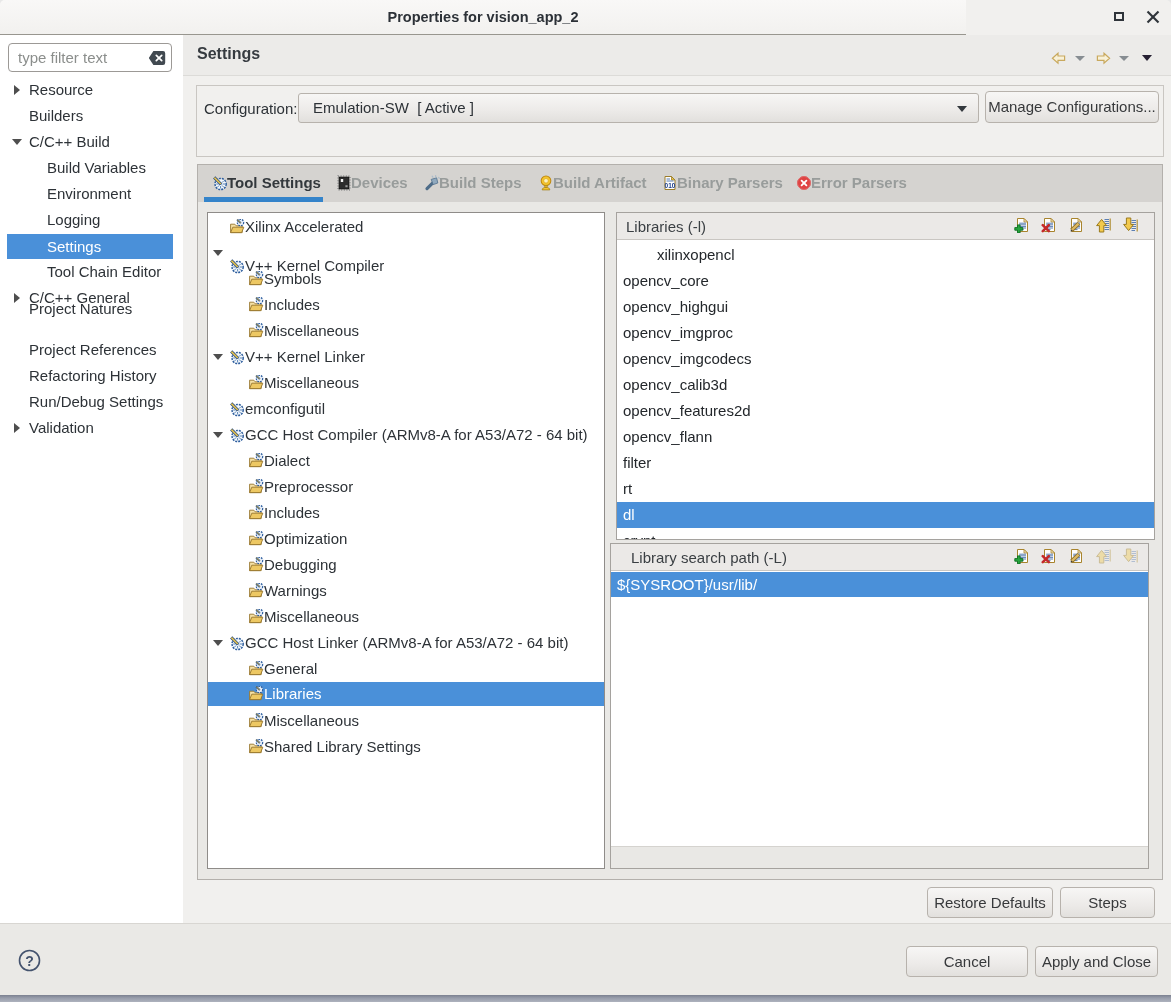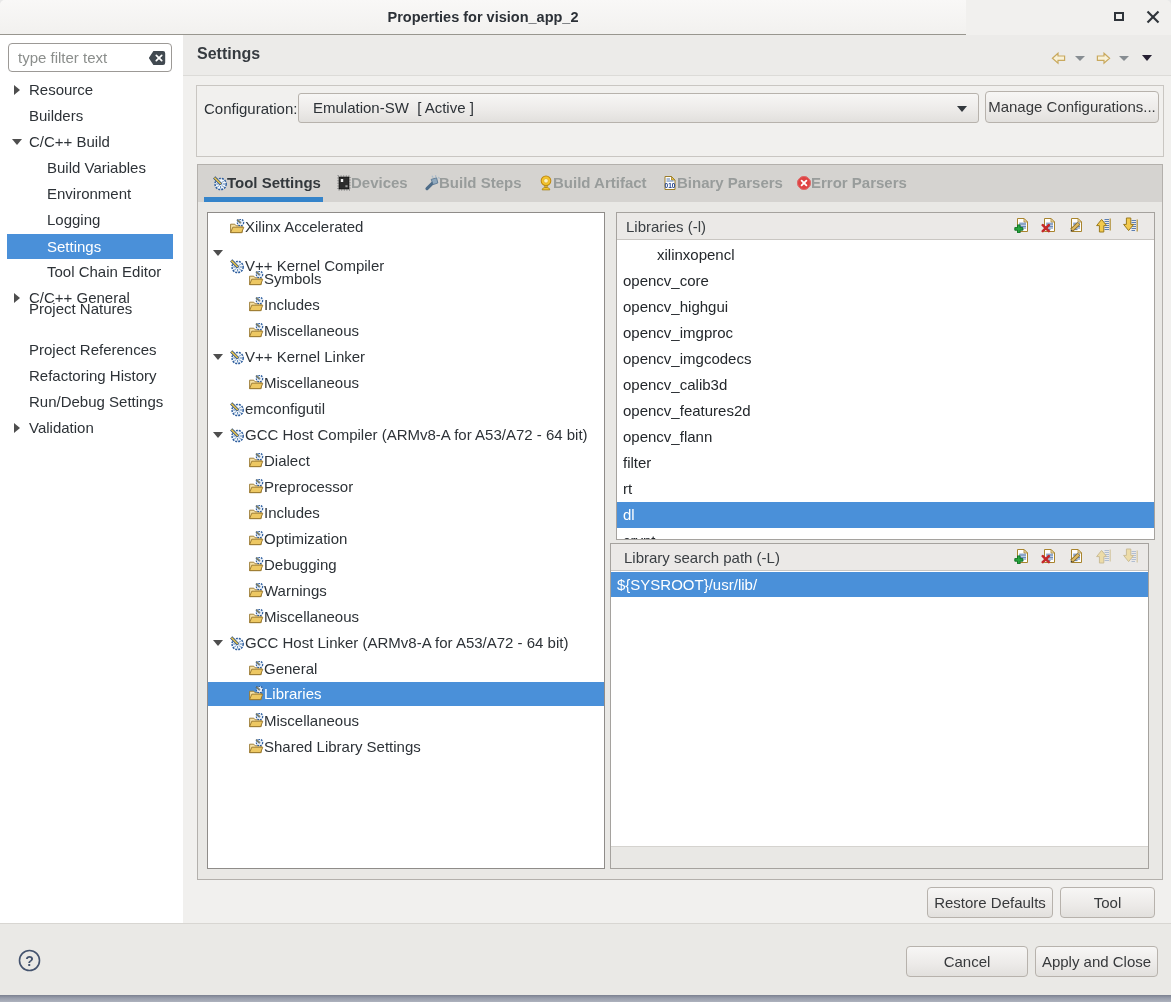--- a/index.html
+++ b/index.html
@@ -365,38 +365,38 @@
         <use href="#i-del"></use>
       </svg><svg width="16" height="16" style="opacity:1">
         <use href="#i-edit"></use>
       </svg><svg width="16" height="16" style="opacity:1">
         <use href="#i-up"></use>
       </svg><svg width="16" height="16" style="opacity:1">
         <use href="#i-down"></use>
       </svg></div>
 
   <div class="listpanel" style="left:610px;top:543px;width:539px;height:326px;">
-    <div class="lhead"><span style="margin-left:13px">Library search path (-L)</span></div>
+    <div class="lhead"><span style="margin-left:20px">Library search path (-L)</span></div>
     <div class="lrow sel" style="top:28px;height:25px;line-height:25px;">${SYSROOT}/usr/lib/</div>
     <div style="position:absolute;left:0;top:302px;width:100%;height:24px;background:#e9e8e5;border-top:1px solid #d5d3cf;"></div>
   </div>
   <div class="ltools" id="sptools" style="left:1003px;top:548px;"><svg width="16" height="16" style="opacity:1">
         <use href="#i-add"></use>
       </svg><svg width="16" height="16" style="opacity:1">
         <use href="#i-del"></use>
       </svg><svg width="16" height="16" style="opacity:1">
         <use href="#i-edit"></use>
       </svg><svg width="16" height="16" style="opacity:0.4">
         <use href="#i-up"></use>
       </svg><svg width="16" height="16" style="opacity:0.4">
         <use href="#i-down"></use>
       </svg></div>
 
   <div class="btn applyrow-btn" style="left:927px;top:887px;width:126px;">Restore Defaults</div>
-  <div class="btn applyrow-btn" style="left:1060px;top:887px;width:95px;">Tool</div>
+  <div class="btn applyrow-btn" style="left:1060px;top:887px;width:95px;">Steps</div>
 
   <div class="botbar">
     <svg style="position:absolute;left:18px;top:25px" width="23" height="23" viewBox="0 0 23 23">
       <circle cx="11.5" cy="11.5" r="10" fill="none" stroke="#44536e" stroke-width="1.6"></circle>
       <text x="11.5" y="16.5" font-size="14" font-weight="bold" fill="#44536e" text-anchor="middle" font-family="Liberation Sans">?</text>
     </svg>
     <div class="btn" style="left:906px;top:22px;width:122px;height:31px;line-height:29px;">Cancel</div>
     <div class="btn" style="left:1035px;top:22px;width:123px;height:31px;line-height:29px;">Apply and Close</div>
   </div>
 </div>

